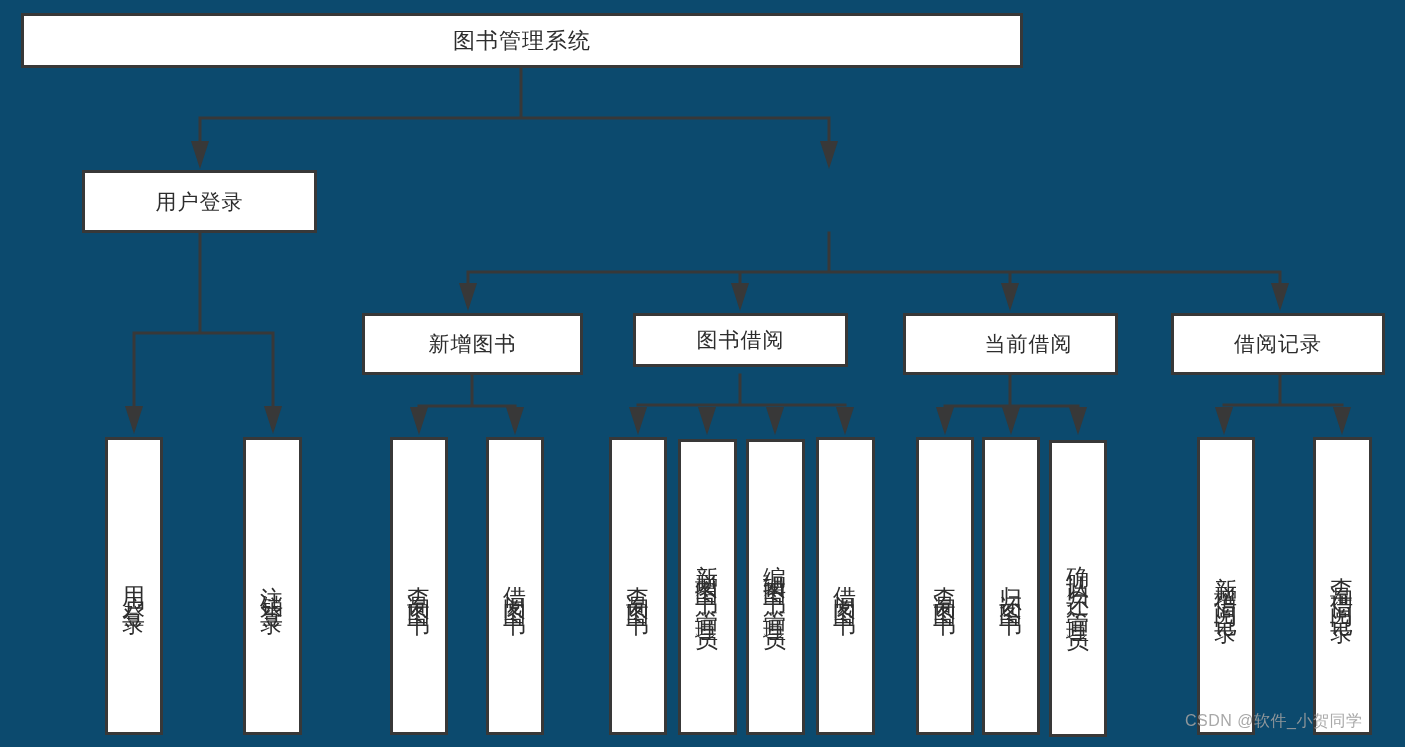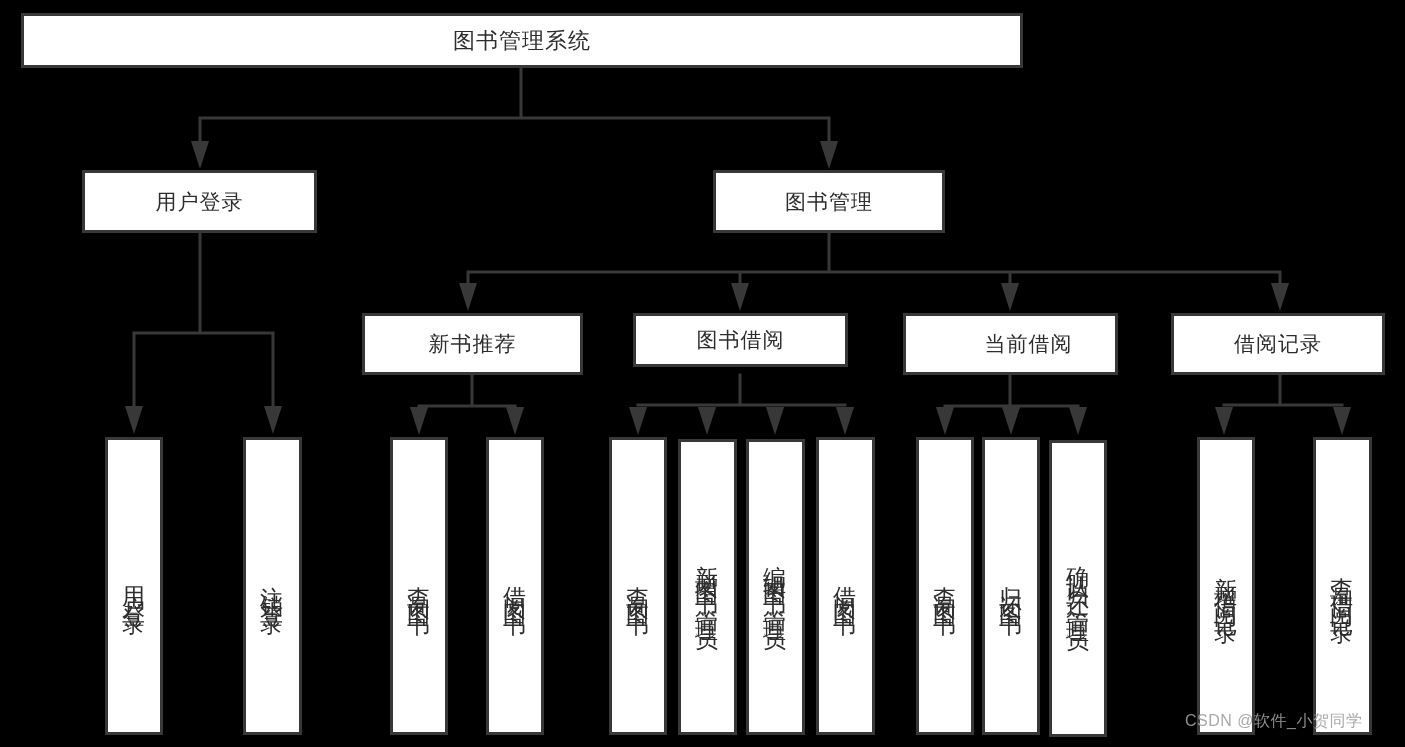--- a/index.html
+++ b/index.html
@@ -1,20 +1,20 @@
 <!DOCTYPE html>
 <html><head>
 <meta charset="utf-8">
 <style>
   html, body { margin: 0; padding: 0; background: #ffffff; }
   #stage {
     position: relative;
     width: 1405px;
     height: 747px;
-    background: #000000;
+    background: #0c4a6e;
     overflow: hidden;
     font-family: "Liberation Sans", sans-serif;
     color: #2d2d2d;
   }
   #wires {
     position: absolute;
     left: 0; top: 0;
     width: 1405px; height: 747px;
   }
   .node {
@@ -102,23 +102,22 @@
       <polygon points="1069,407 1087,407 1078,435"></polygon>
 
       <polygon points="1215,407 1233,407 1224,435"></polygon>
       <polygon points="1333,407 1351,407 1342,435"></polygon>
     </g>
   </svg>
 
   <div class="node h-node root-node" style="left:21px; top:13px; width:1002px; height:55px;">图书管理系统</div>
 
   <div class="node h-node" style="left:82px; top:170px; width:235px; height:63px;">用户登录</div>
-  <div class="node h-node" style="left:713px; top:170px; width:232px; height:63px;">图书管理</div>
 
-  <div class="node h-node" style="left:362px; top:313px; width:221px; height:62px;">新书推荐</div>
+  <div class="node h-node" style="left:362px; top:313px; width:221px; height:62px;">新增图书</div>
   <div class="node h-node" style="left:633px; top:313px; width:215px; height:54px;">图书借阅</div>
   <div class="node h-node" style="left:903px; top:313px; width:215px; height:62px;padding-left:36px;">当前借阅</div>
   <div class="node h-node" style="left:1171px; top:313px; width:214px; height:62px;">借阅记录</div>
 
   <div class="node v-node" style="left:105px; top:437px; width:58px; height:298px;">用户登录</div>
   <div class="node v-node" style="left:243px; top:437px; width:59px; height:298px;">注销登录</div>
 
   <div class="node v-node" style="left:390px; top:437px; width:58px; height:298px;">查询图书</div>
   <div class="node v-node" style="left:486px; top:437px; width:58px; height:298px;">借阅图书</div>
 

